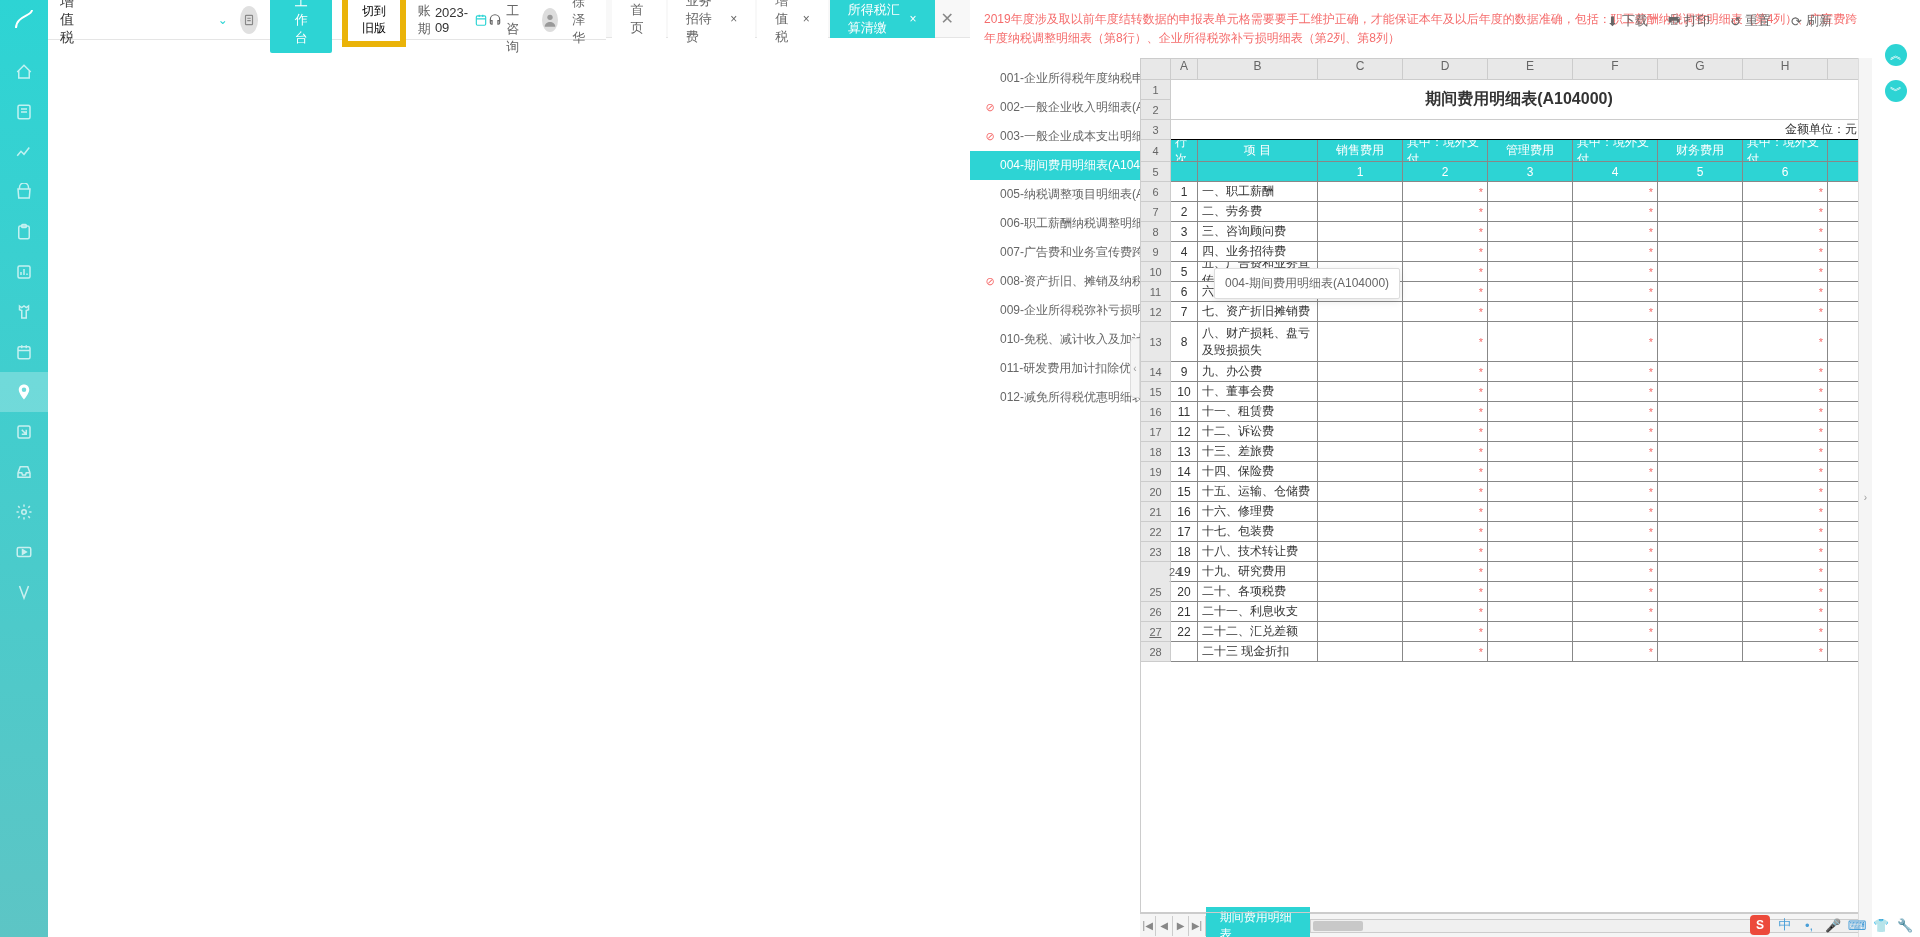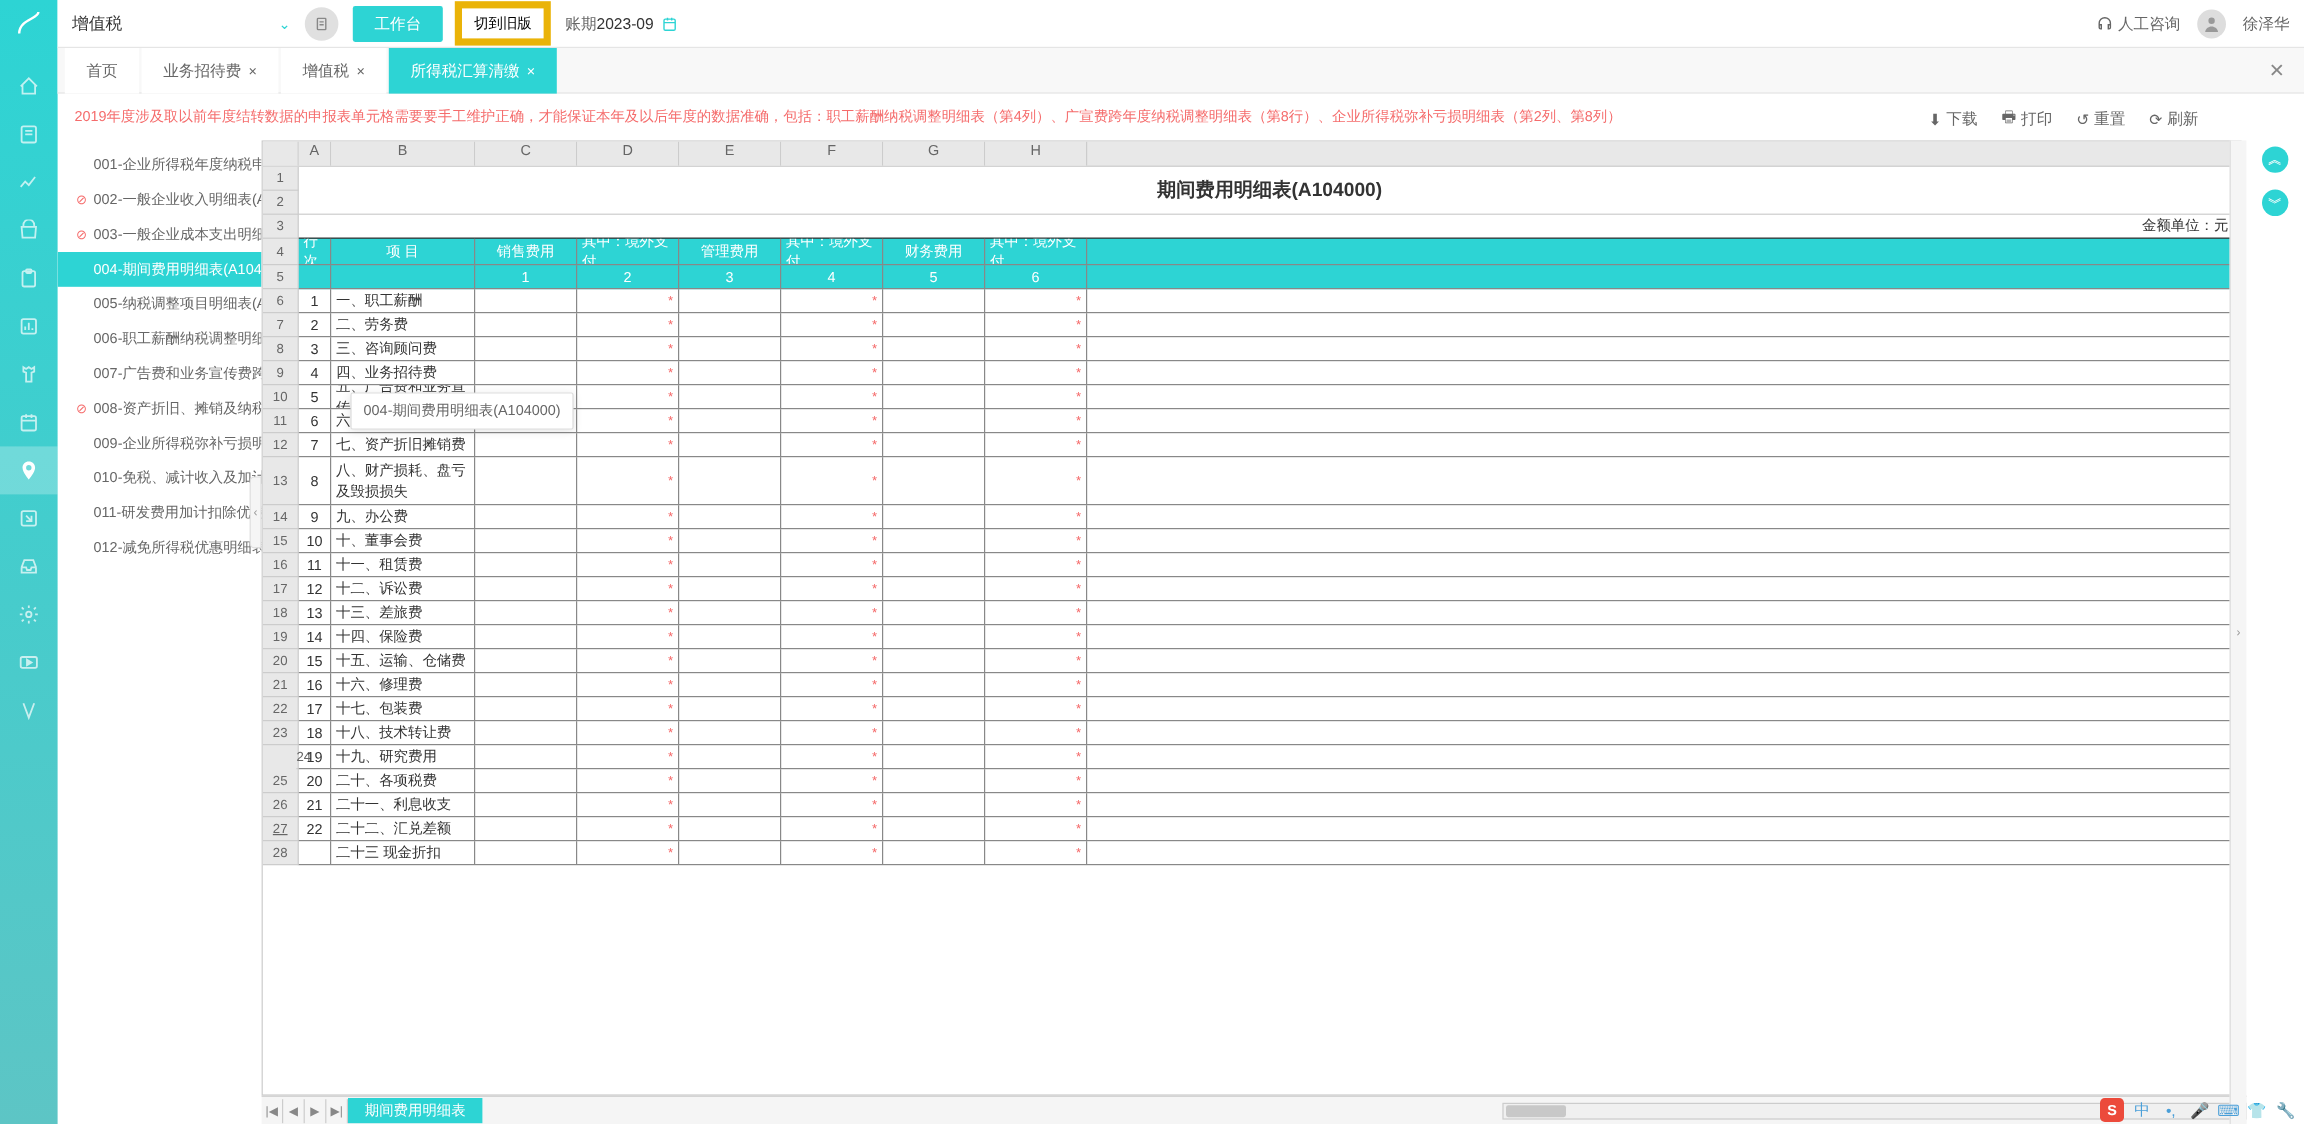--- a/index.html
+++ b/index.html
@@ -7,21 +7,21 @@
     
     .app { display: flex; height: 937px; width: 1920px; }
     
     
     .left-sidebar { width: 48px; background: linear-gradient(180deg, #2dd4d4 0%, #5dc5c5 100%); display: flex; flex-direction: column; align-items: center; padding-top: 8px; }
     .left-sidebar .logo { width: 24px; height: 24px; margin-bottom: 20px; }
     .left-sidebar .nav-icon { width: 48px; height: 40px; display: flex; align-items: center; justify-content: center; cursor: pointer; color: #fff; opacity: 0.7; }
     .left-sidebar .nav-icon.active { background: rgba(255,255,255,0.25); opacity: 1; }
     
     
-    .main { flex: 1; display: flex; flex-direction: column; }
+    .main { flex: 1; display: flex; flex-direction: row; }
     
     
     .top-bar { height: 40px; display: flex; align-items: center; padding: 0 12px; border-bottom: 1px solid #e5e5e5; background: #fff; }
     .dropdown-label { font-size: 14px; color: #333; margin-right: 130px; }
     .dropdown-chevron { color: #2dd4d4; margin-right: 12px; }
     .top-icon-btn { width: 28px; height: 28px; border-radius: 50%; background: #e0e0e0; display: flex; align-items: center; justify-content: center; margin-right: 12px; cursor: pointer; color:#888;}
     .btn-primary { background: #2dd4d4; color: #fff; border: none; padding: 6px 18px; border-radius: 2px; font-size: 13px; cursor: pointer; margin-right: 10px; }
     .btn-outline { background: #fff; border: 6px solid #eab308; padding: 4px 10px; font-size: 12px; cursor: pointer; margin-right: 12px; }
     .period-label { font-size: 13px; color: #666; margin-right: 0; }
     .period-value { font-size: 13px; color: #333; margin-right: 6px; }

